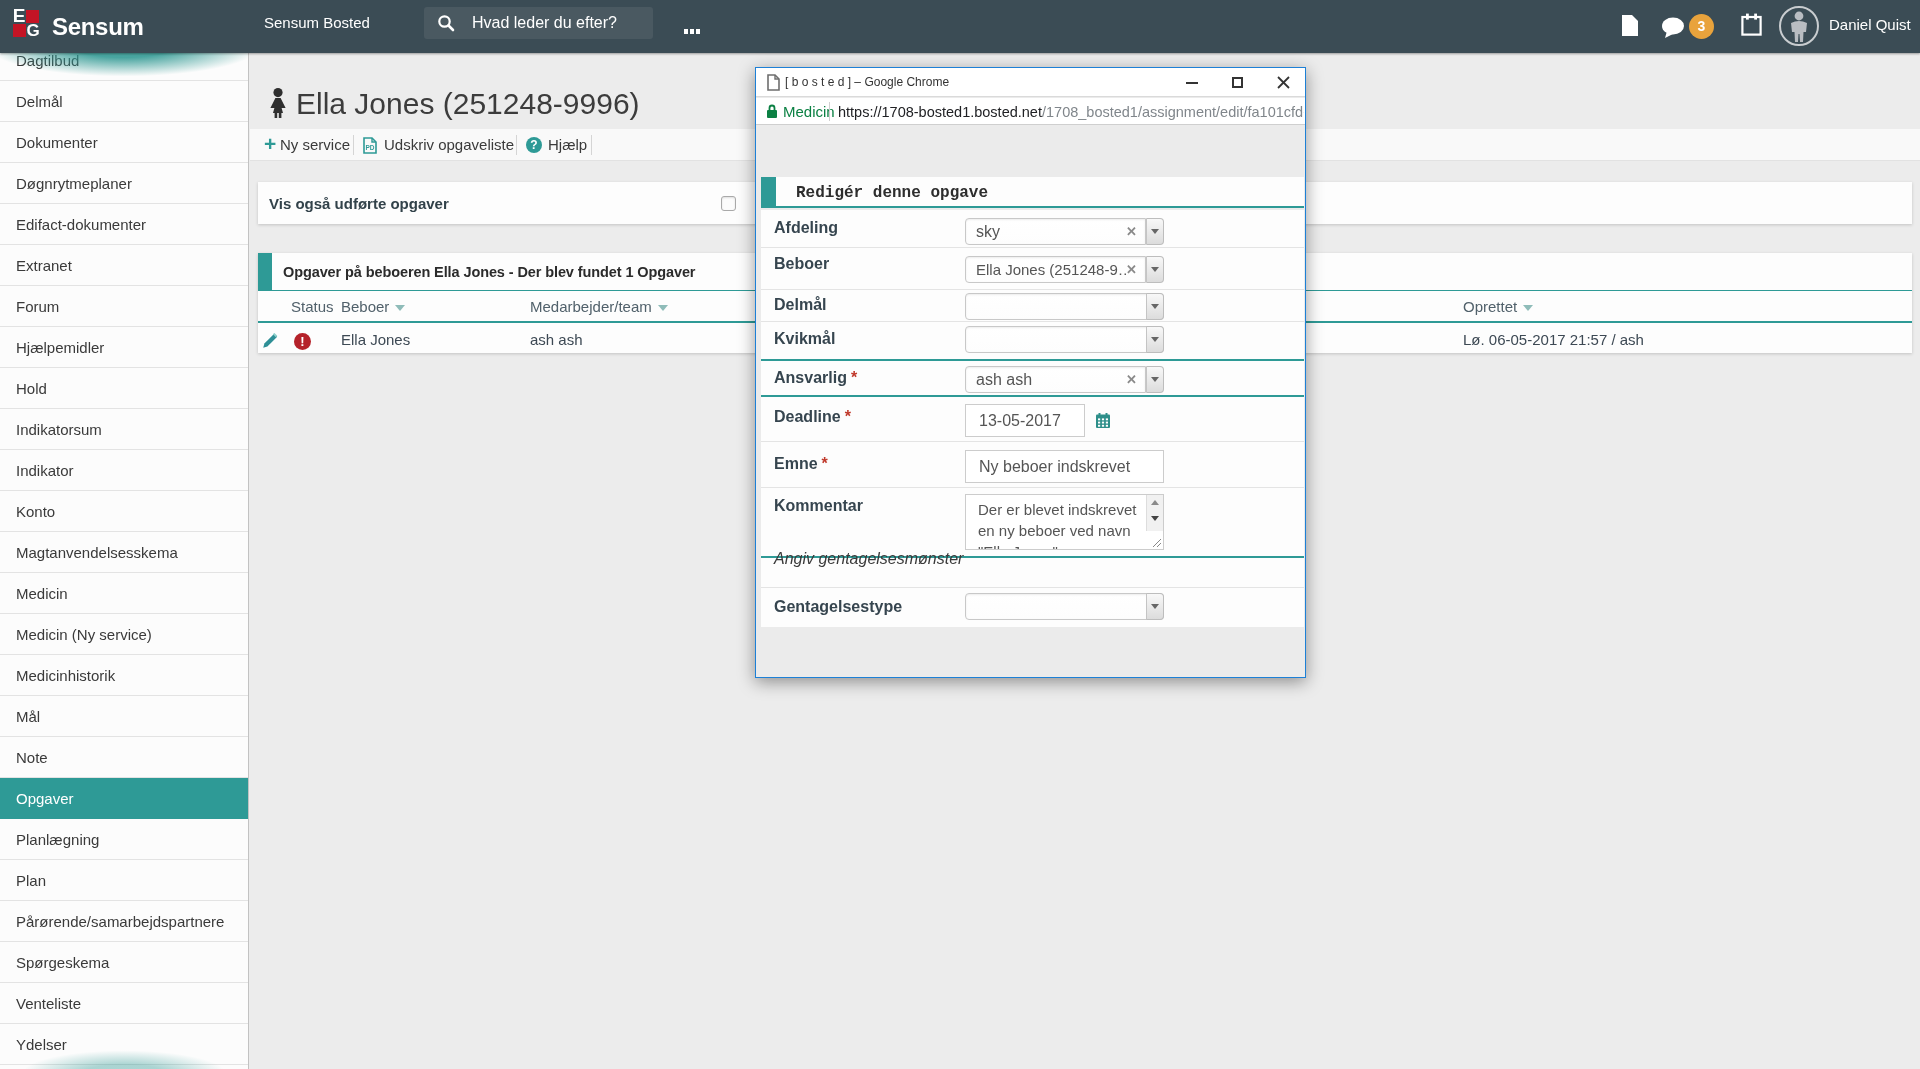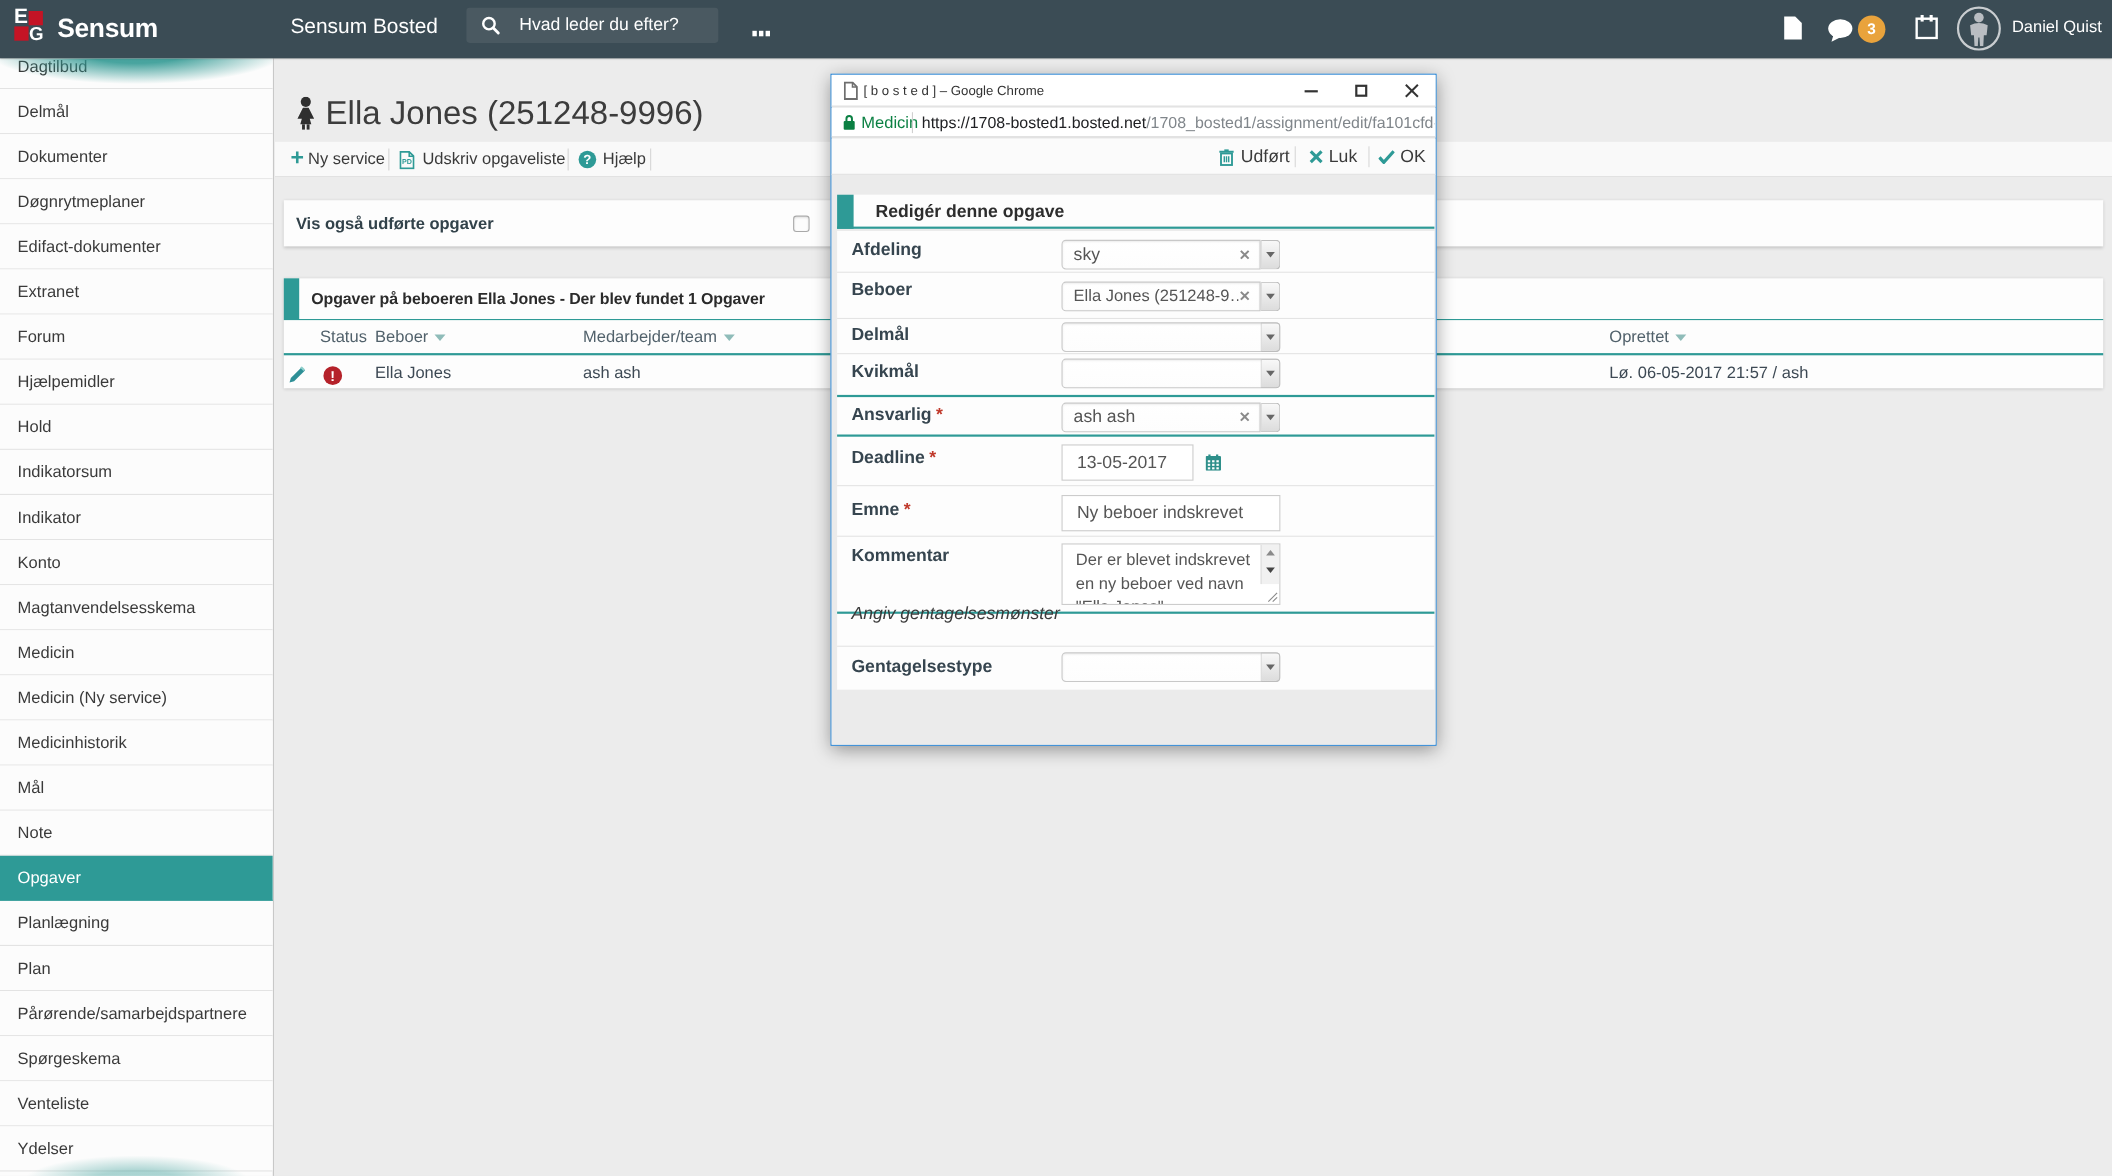--- a/index.html
+++ b/index.html
@@ -6,21 +6,21 @@
 html,body { width:1920px; height:1069px; overflow:hidden; }
 body { font-family:"Liberation Sans", sans-serif; background:#ececec; position:relative; }
 .abs { position:absolute; }
 
 
 #topbar { position:absolute; left:0; top:0; width:1920px; height:53px; background:#3b4c55; box-shadow:0 1px 2px rgba(0,0,0,0.35); z-index:50; }
 #topbar .sq { position:absolute; width:13px; height:13px; background:#c41425; }
 #topbar .lgE { position:absolute; left:12px; top:8px; width:14px; height:15px; color:#fff; font-size:19px; font-weight:bold; line-height:15px; text-align:center; }
 #topbar .lgG { position:absolute; left:26px; top:23px; width:14px; height:15px; color:#fff; font-size:17px; font-weight:bold; line-height:16px; text-align:center; }
 #sensum { position:absolute; left:52px; top:13px; color:#fff; font-size:24px; font-weight:bold; letter-spacing:-0.3px; }
-#sbtitle { position:absolute; left:264px; top:14px; color:#fff; font-size:19px; }
+#sbtitle { position:absolute; left:264px; top:14px; color:#fff; font-size:15px; }
 #search { position:absolute; left:424px; top:7px; width:229px; height:32px; background:#4a5961; border-radius:3px; }
 #search .ph { position:absolute; left:48px; top:7px; font-size:16px; color:#fff; }
 #dots3 { position:absolute; left:684px; top:20px; }
 #dots3 span { display:inline-block; width:4px; height:5px; background:#fff; margin-right:2px; }
 .hicon { position:absolute; }
 #badge3 { position:absolute; left:1689px; top:14px; width:25px; height:25px; border-radius:13px; background:#e9a33c; color:#fff; font-size:14px; font-weight:bold; text-align:center; line-height:25px; }
 #avatar { position:absolute; left:1779px; top:6px; width:40px; height:40px; border-radius:20px; border:2px solid #c9cdd0; }
 #uname { position:absolute; left:1829px; top:16px; color:#fff; font-size:15px; }
 
 
@@ -57,21 +57,21 @@
 #sikker { position:absolute; left:27px; top:5px; font-size:15px; color:#0b8043; }
 #urlsep { position:absolute; left:73px; top:4px; width:1px; height:19px; background:#d0d0d0; }
 #urltxt { position:absolute; left:82px; top:6px; width:466px; font-size:14.5px; color:#202124; white-space:nowrap; overflow:hidden; }
 #urltxt .gray { color:#80868b; }
 #ptools { position:absolute; left:0; top:58px; width:549px; height:33px; background:#fbfbfb; border-bottom:1px solid #e2e2e2; }
 #ptools .pbtn { position:absolute; top:0; height:33px; line-height:33px; font-size:16px; color:#3a3a3a; }
 #ptools .psep { position:absolute; top:7px; width:1px; height:19px; background:#d8d8d8; }
 #pcontent { position:absolute; left:0; top:91px; width:549px; height:518px; background:#ebebeb; }
 #redpanel { position:absolute; left:5px; top:18px; width:543px; height:31px; background:#fdfdfd; border-bottom:2px solid #2e9a96; }
 #redpanel .bar { position:absolute; left:0; top:0; width:15px; height:31px; background:#2e9a96; }
-#redpanel .t { position:absolute; left:35px; top:7px; font-size:16px; font-weight:bold; color:#2d2d2d; }
+#redpanel .t { position:absolute; left:35px; top:7px; font-size:16px; font-weight:bold; color:#2d2d2d;font-family:Liberation Mono, monospace; }
 #formpanel { position:absolute; left:5px; top:51px; width:543px; height:417px; background:#fdfdfd; }
 .flabel { position:absolute; left:13px; font-size:16px; font-weight:bold; color:#36454f; }
 .flabel .req { color:#c0392b; padding-left:4px; }
 .fsep { position:absolute; left:0; width:543px; height:1px; background:#e4e4e4; }
 .fsepT { position:absolute; left:0; width:543px; height:2px; background:#2e9a96; }
 .combo { position:absolute; width:199px; height:37px; }
 .combo .inp { position:absolute; left:0; top:0; width:181px; height:27px; background:linear-gradient(#fff,#fdfdfd); border:1px solid #c8c8c8; border-radius:4px 0 0 4px; box-shadow:inset 0 1px 2px rgba(0,0,0,0.08); }
 .combo .val { position:absolute; left:11px; top:5px; font-size:16px; color:#555; white-space:nowrap; overflow:hidden; max-width:140px; }
 .combo .clr { position:absolute; right:27px; top:6px; font-size:13px; font-weight:bold; color:#8a8a8a; }
 .combo .btn { position:absolute; right:0; top:0; width:18px; height:27px; background:linear-gradient(#f8f8f8,#dcdcdc); border:1px solid #bdbdbd; border-left:1px solid #c4c4c4; border-radius:0 4px 4px 0; }
@@ -209,41 +209,20 @@
   </div>
   <div id="purl">
     <svg class="abs" style="left:10px; top:6px;" width="12" height="15" viewBox="0 0 12 15">
         <rect x="1" y="6" width="10" height="8" rx="1" fill="#0b8043"></rect>
         <path d="M3.5 6 v-2 a2.5 2.5 0 0 1 5 0 v2" fill="none" stroke="#0b8043" stroke-width="1.8"></path>
       </svg>
     <div id="sikker">Medicin</div>
     <div id="urlsep"></div>
     <div id="urltxt">https://1708-bosted1.bosted.net<span class="gray">/1708_bosted1/assignment/edit/fa101cfd-9</span></div>
   </div>
-  <div id="ptools">
-    <svg class="abs" style="left:352px; top:9px;" width="14" height="16" viewBox="0 0 14 16">
-        <rect x="2" y="4.5" width="10" height="10.5" fill="none" stroke="#2e9a96" stroke-width="1.7"></rect>
-        <line x1="0.5" y1="3" x2="13.5" y2="3" stroke="#2e9a96" stroke-width="1.7"></line>
-        <rect x="5" y="0.8" width="4" height="2" fill="#2e9a96"></rect>
-        <line x1="5" y1="7" x2="5" y2="12.5" stroke="#2e9a96" stroke-width="1.3"></line>
-        <line x1="7" y1="7" x2="7" y2="12.5" stroke="#2e9a96" stroke-width="1.3"></line>
-        <line x1="9" y1="7" x2="9" y2="12.5" stroke="#2e9a96" stroke-width="1.3"></line>
-      </svg>
-    <div class="pbtn" style="left:372px;">Udført</div>
-    <div class="psep" style="left:421px;"></div>
-    <svg class="abs" style="left:434px; top:10px;" width="13" height="13" viewBox="0 0 13 13">
-        <path d="M2.6 0.6 L6.5 4.5 L10.4 0.6 L12.4 2.6 L8.5 6.5 L12.4 10.4 L10.4 12.4 L6.5 8.5 L2.6 12.4 L0.6 10.4 L4.5 6.5 L0.6 2.6 Z" fill="#2e9a96"></path>
-      </svg>
-    <div class="pbtn" style="left:452px;">Luk</div>
-    <div class="psep" style="left:488px;"></div>
-    <svg class="abs" style="left:497px; top:10px;" width="15" height="13" viewBox="0 0 15 13">
-        <path d="M1 7 L5 11.5 L14 1.5" fill="none" stroke="#2e9a96" stroke-width="3"></path>
-      </svg>
-    <div class="pbtn" style="left:517px;">OK</div>
-  </div>
   <div id="pcontent">
     <div id="redpanel">
       <div class="bar"></div>
       <div class="t">Redigér denne opgave</div>
     </div>
     <div id="formpanel">
       <div class="flabel" style="top:9px;">Afdeling</div>
       <div class="combo" style="left:204px; top:8px;">
         <div class="inp"></div>
           <div class="val">sky</div>

